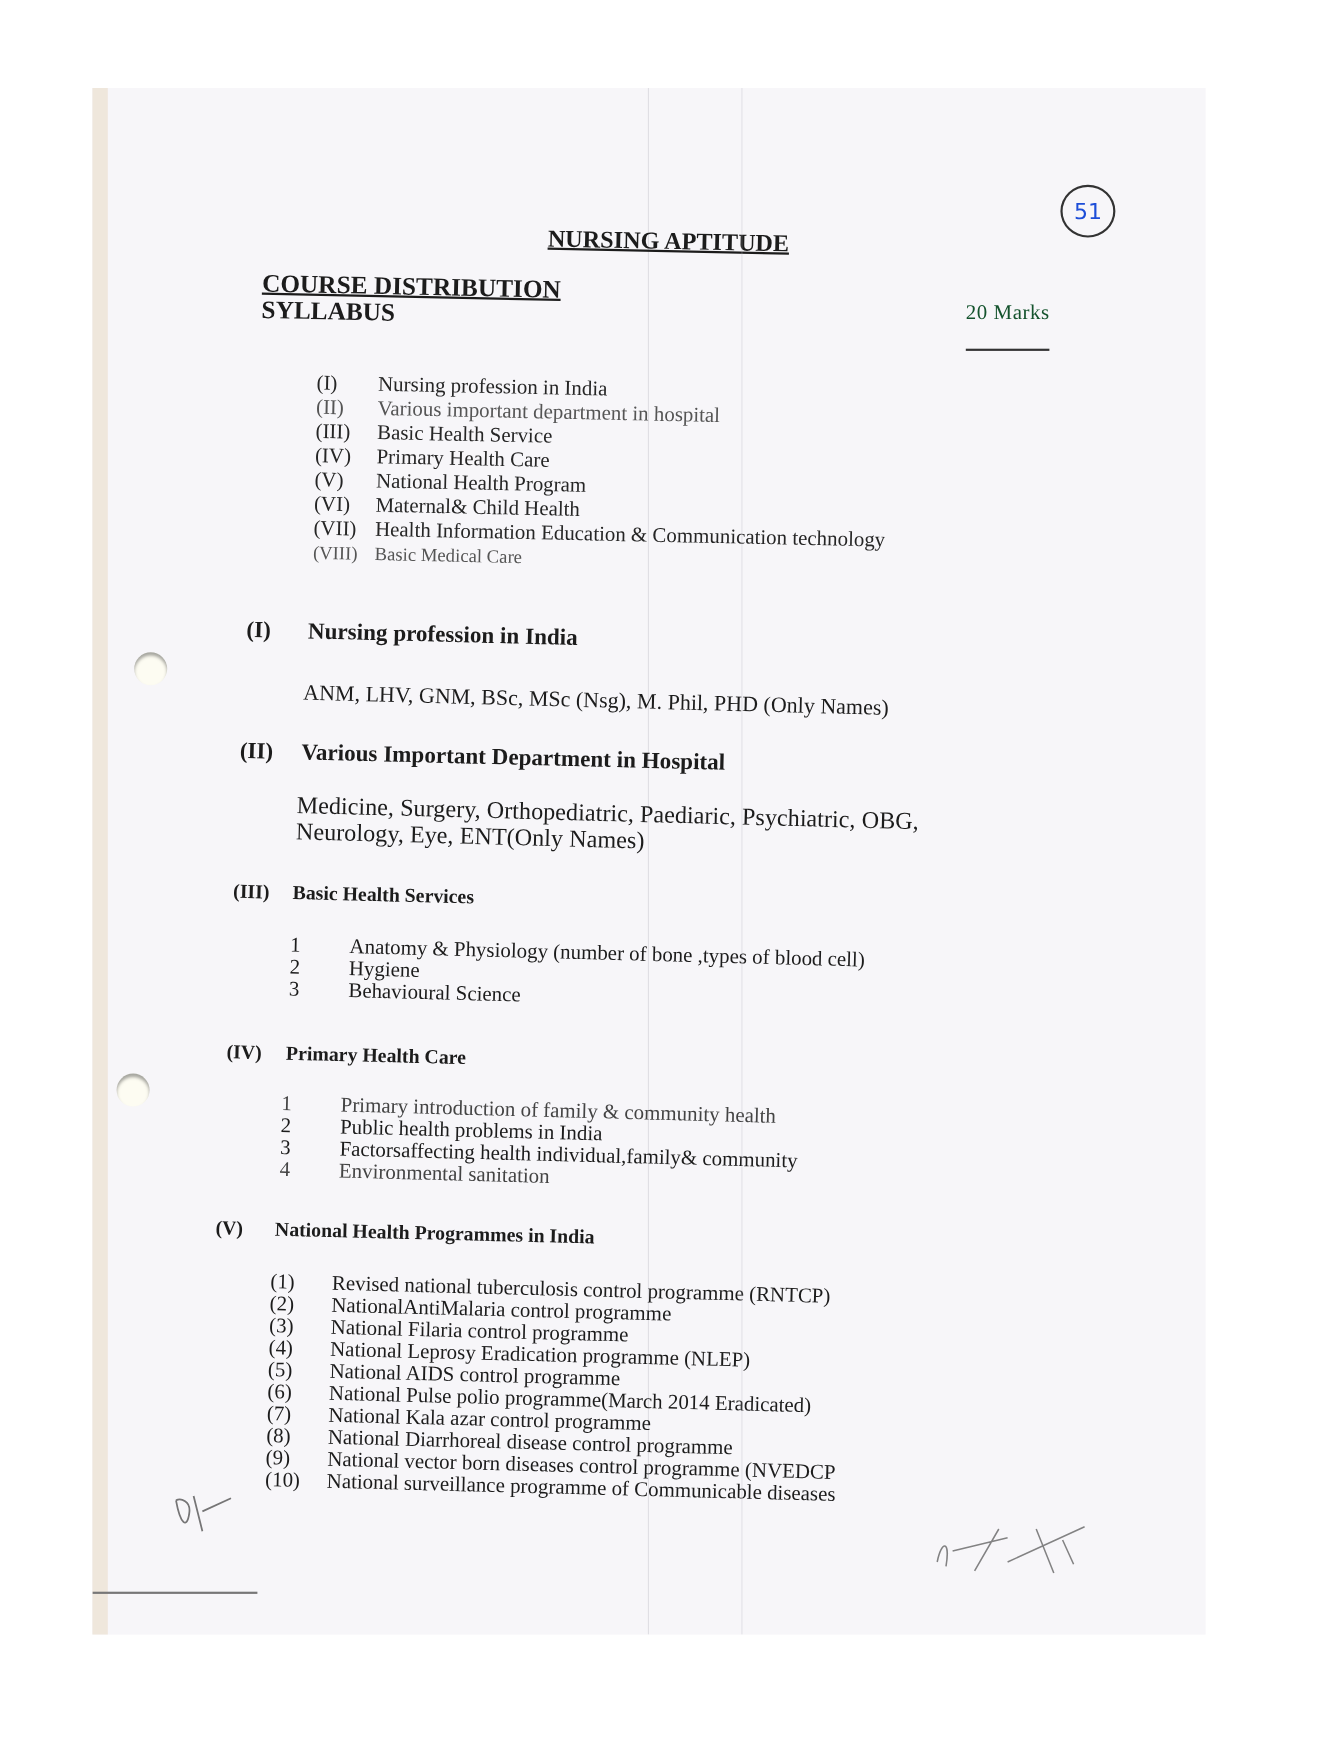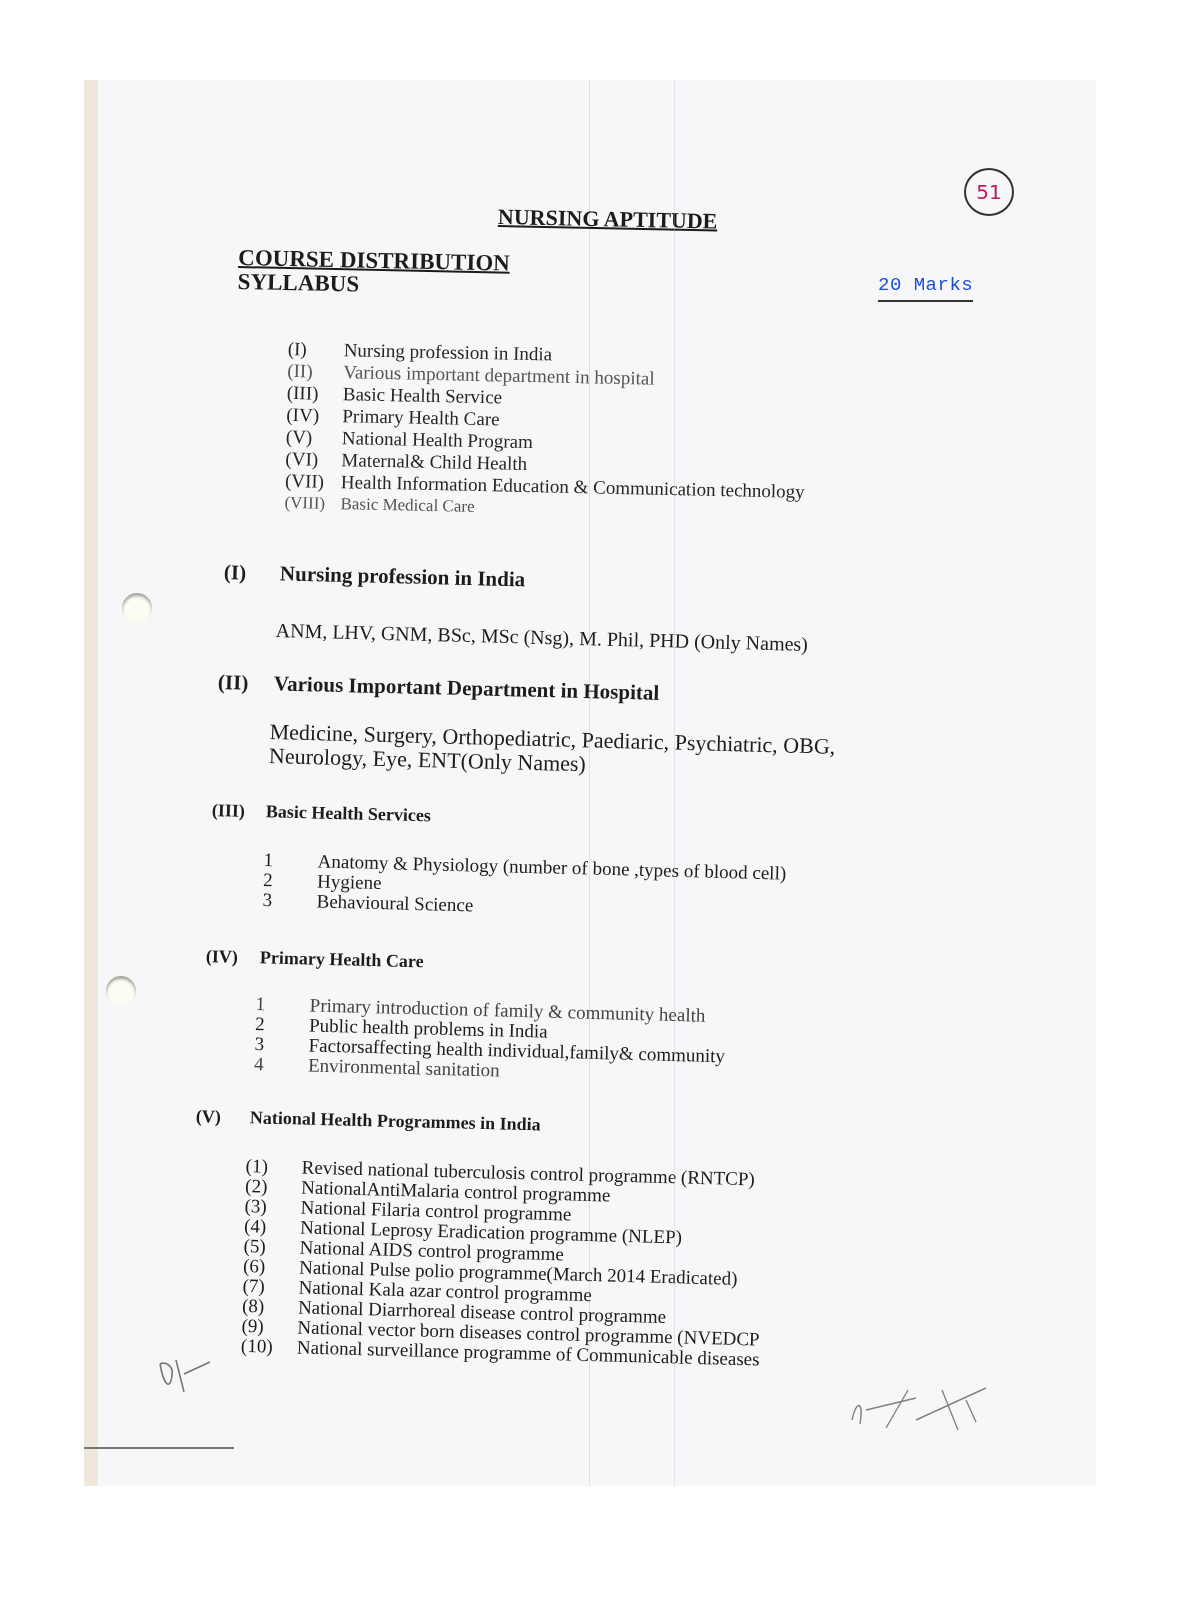--- a/index.html
+++ b/index.html
@@ -61,37 +61,37 @@
       font-size: 23px;
       line-height: 24px;
       transform: rotate(1.2deg);
       transform-origin: left center;
     }
     .sub-heading .ul {
       text-decoration: underline;
       text-decoration-thickness: 2px;
     }
     .marks {
-      font-family: Liberation Mono, monospace;
+      font-family: Liberation Serif, serif;
       font-size: 19px;
-      color: #1d4ed8;
+      color: #14532d;
       letter-spacing: 0.5px;
       border-bottom: 2px solid #333;
-      padding-bottom: 4px;
+      padding-bottom: 21px;
     }
     .page-number {
       width: 46px; height: 44px;
       border: 2px solid #333;
       border-radius: 50%;
       font-family: "DejaVu Sans", sans-serif;
       font-size: 20px;
       display: flex;
       align-items: center;
       justify-content: center;
-      color: #be185d;
+      color: #1d4ed8;
     }
 
     .toc {
       transform: rotate(1.2deg);
       transform-origin: left top;
     }
     .toc-row {
       display: flex;
       font-size: 19px;
       line-height: 22px;

